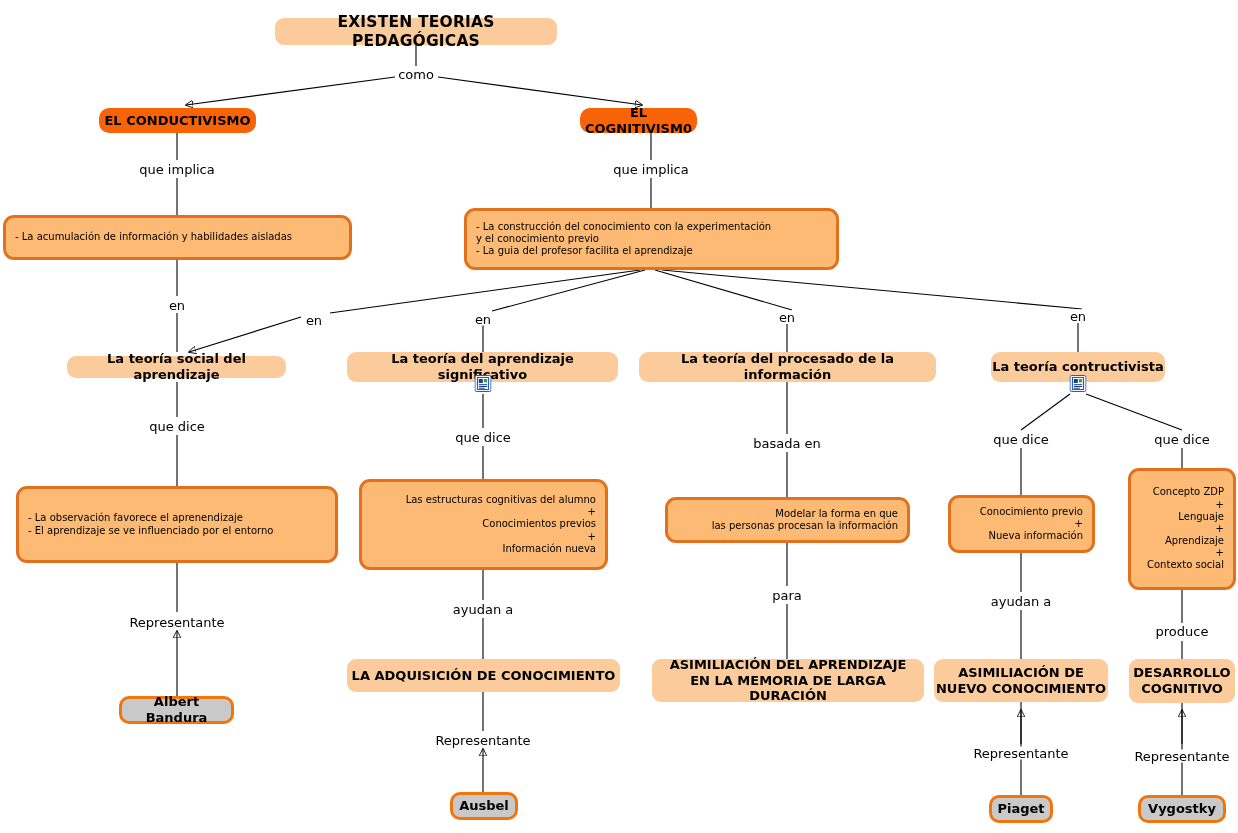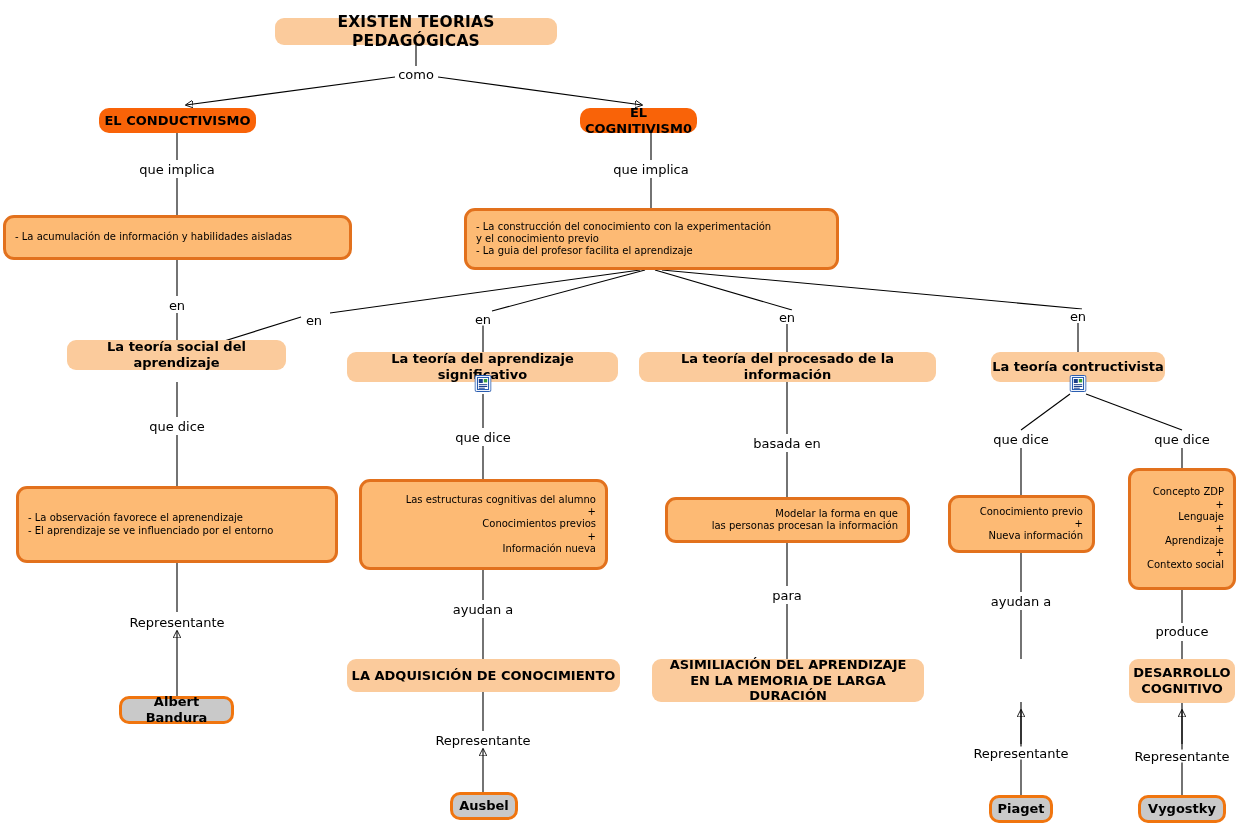--- a/index.html
+++ b/index.html
@@ -205,21 +205,21 @@
   </div>
 
   <div class="node obox left" style="left:464px; top:208px; width:375px; height:62px;">
     <div class="inner">
       <span class="nline">- La construcción del conocimiento con la experimentación</span>
       <span class="nline">y el conocimiento previo</span>
       <span class="nline">- La guia del profesor facilita el aprendizaje</span>
     </div>
   </div>
 
-  <div class="node peach theory" style="left:67px; top:340px; width:219px; height:30px;">
+  <div class="node peach theory" style="left:67px; top:356px; width:219px; height:22px;">
     <span>La teoría social del aprendizaje</span>
   </div>
 
   <div class="node peach theory" style="left:347px; top:352px; width:271px; height:30px;">
     <span>La teoría del aprendizaje significativo</span>
   </div>
 
   <svg class="doc-icon" style="left:483px; top:375px;" viewBox="0 0 17 17">
     <rect x="0.5" y="0.5" width="16" height="16" rx="1.5" fill="#eef3fb" stroke="#2a5db0" stroke-width="1"></rect>
     <rect x="3" y="2.5" width="11" height="12" fill="#ffffff" stroke="#2a5db0" stroke-width="1"></rect>
@@ -296,20 +296,26 @@
     <span>LA ADQUISICIÓN DE CONOCIMIENTO</span>
   </div>
 
   <div class="node peach outcome" style="left:652px; top:659px; width:272px; height:43px;">
     <div>
       <span class="nline">ASIMILIACIÓN DEL APRENDIZAJE</span>
       <span class="nline">EN LA MEMORIA DE LARGA DURACIÓN</span>
     </div>
   </div>
 
+  <div class="node peach outcome" style="left:934px; top:659px; width:174px; height:43px;">
+    <div>
+      <span class="nline">ASIMILIACIÓN DE</span>
+      <span class="nline">NUEVO CONOCIMIENTO</span>
+    </div>
+  </div>
 
   <div class="node peach outcome" style="left:1129px; top:659px; width:106px; height:44px;">
     <div>
       <span class="nline">DESARROLLO</span>
       <span class="nline">COGNITIVO</span>
     </div>
   </div>
 
   <div class="node author" style="left:119px; top:696px; width:115px; height:28px;">
     <span>Albert Bandura</span>

